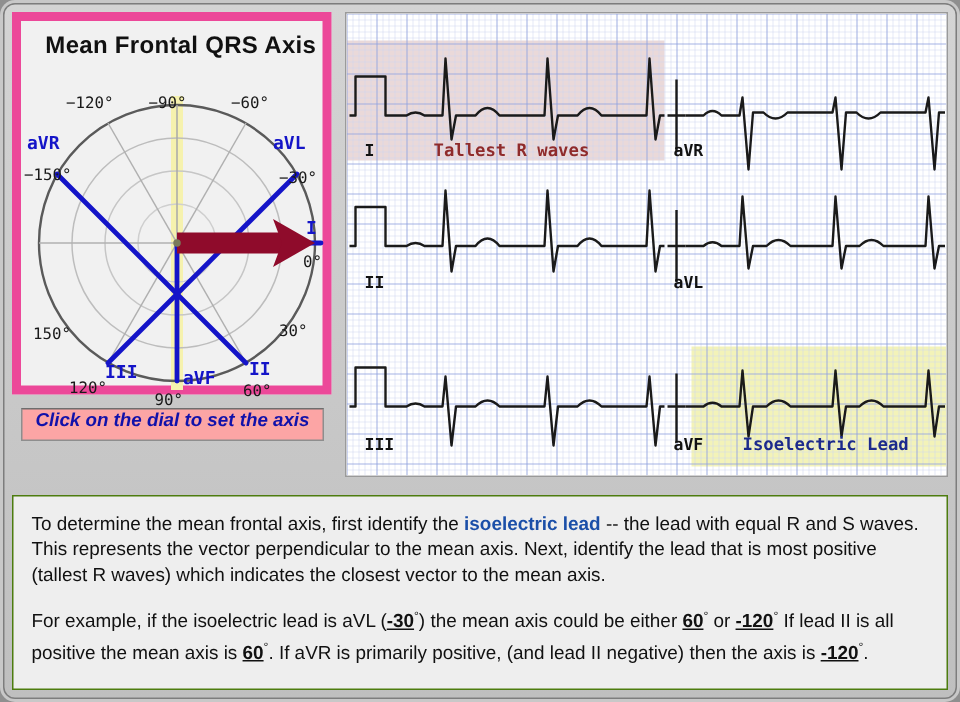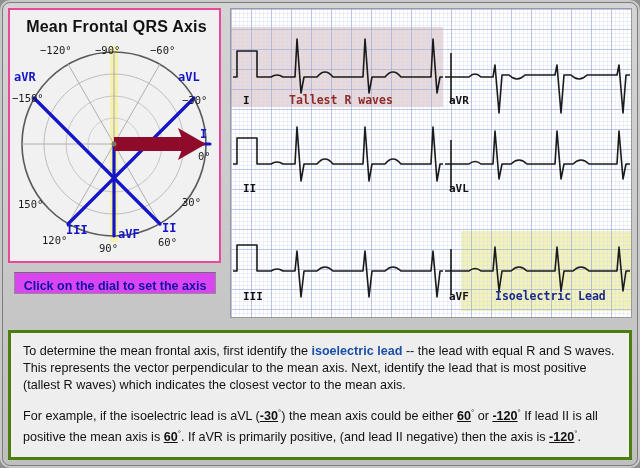--- a/index.html
+++ b/index.html
@@ -21,54 +21,54 @@
     background:linear-gradient(#d4d4d4,#bfbfbf);
     box-sizing:border-box;
   }
 
   
   .top-area{position:absolute;left:0;top:0;width:640px;height:325px;}
 
   
   .dial-panel{
     position:absolute;left:8px;top:8px;width:213px;height:255px;
-    background:#f1f1f1;border:2px solid #ec4899;
+    background:#f1f1f1;border:6px solid #ec4899;
     box-sizing:border-box;
   }
   .dial-title{
     position:absolute;left:0;top:8px;width:213px;text-align:center;
     font-size:16px;font-weight:bold;color:#111;letter-spacing:.2px;
     font-family:"Liberation Sans",sans-serif;
   }
-  .dial-wrap{position:absolute;left:0;top:22px;width:213px;height:222px;text-align:center;}
+  .dial-wrap{position:absolute;left:0;top:36px;width:213px;height:222px;text-align:center;}
   .dial-wrap svg{display:block;}
 
   .hint-bar{
     position:absolute;left:14px;top:272px;width:202px;height:22px;
-    background:#d946ef;border:1px solid #8e8e8e;border-top-color:#6e6e6e;
-    box-sizing:border-box;
-    display:flex;align-items:flex-end;justify-content:center;
+    background:#fca5a5;border:1px solid #8e8e8e;border-top-color:#6e6e6e;
+    box-sizing:border-box;
+    display:flex;align-items:flex-start;justify-content:center;font-style:italic;
   }
   .hint-bar span{
     font-size:12.5px;font-weight:bold;color:#1111aa;
     font-family:"Liberation Sans",sans-serif;
   }
 
   
   .ecg-panel{
     position:absolute;left:230px;top:8px;width:402px;height:310px;
     background:#ffffff;border:1px solid #9a9a9a;
     box-sizing:border-box;overflow:hidden;
   }
   .ecg-panel svg{display:block;}
 
   
   .explain-box{
     position:absolute;left:8px;top:330px;width:624px;height:130px;
-    background:#eeeeee;border:3px solid #4d7c0f;
+    background:#eeeeee;border:1px solid #4d7c0f;
     box-sizing:border-box;
     padding:10px 12px 0 12px;
   }
   .explain-box p{
     margin:0 0 10px 0;
     font-size:12.6px;line-height:17px;color:#111;
     font-family:"Liberation Sans",sans-serif;
   }
   .bluebold{color:#1b4fa8;font-weight:bold;}
   .b{font-weight:bold;text-decoration:underline;}

